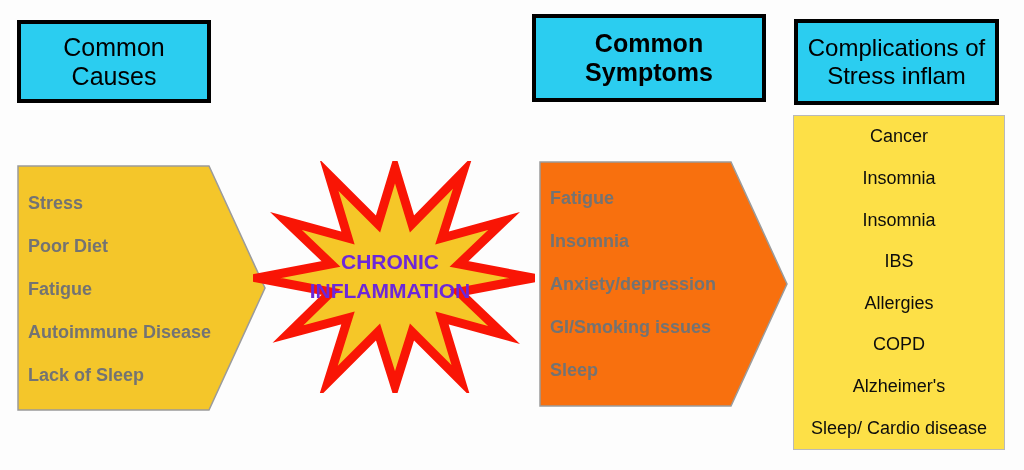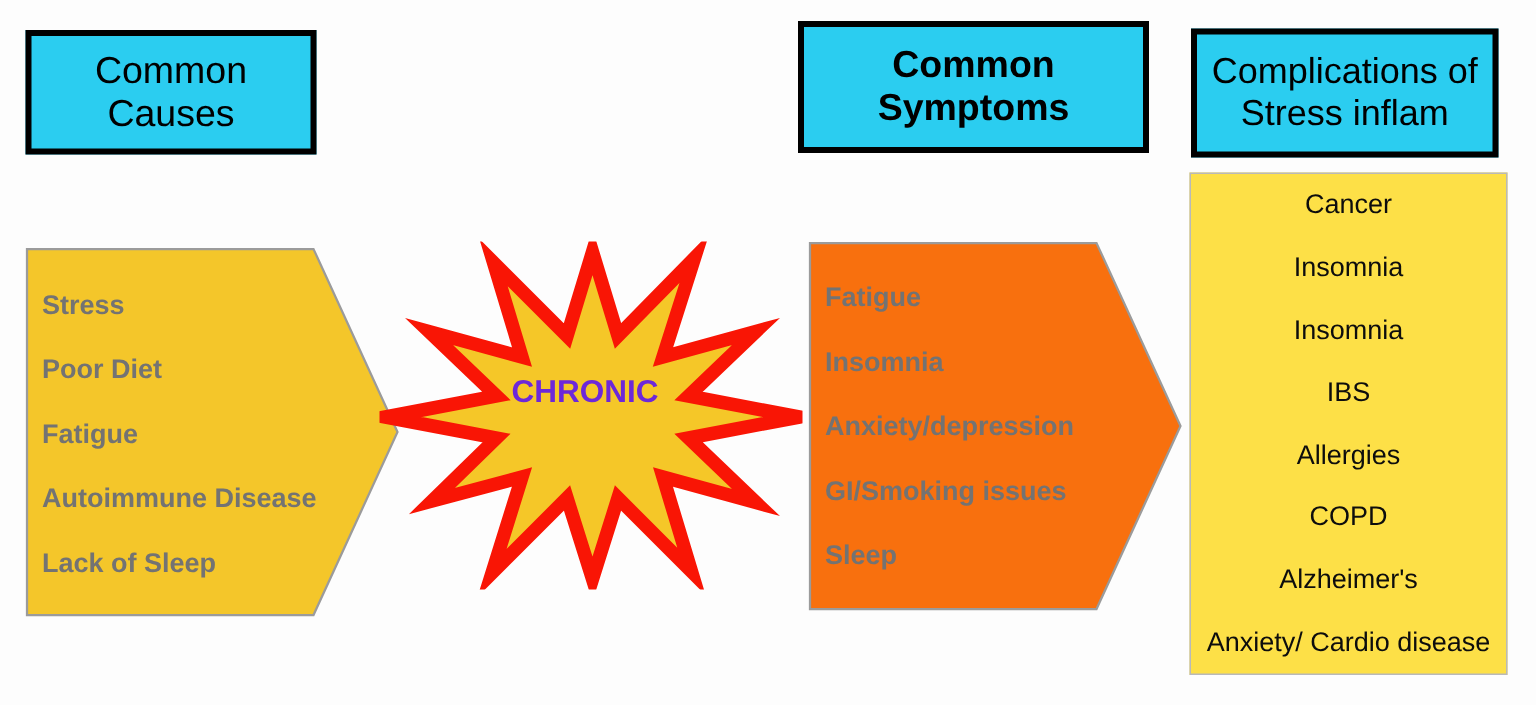--- a/index.html
+++ b/index.html
@@ -81,26 +81,27 @@
     <div class="item">GI/Smoking issues</div>
     <div class="item">Sleep</div>
   </div>
 
   <svg id="burst-svg" class="pent-svg" width="282" height="232" viewBox="0 0 282 232">
     <polygon points="280,117 206,131 251,174 189,157 208,220 159,171 142,225 125,171 75,221 95,157 35,173 78,131 4,117 78,103 33,60 95,77 76,14 125,63 142,7 159,63 210,11 189,77 251,60 206,103" stroke-width="9" stroke-miterlimit="30" fill="#f5c728" stroke="#f91505"></polygon>
   </svg>
 
   <div id="burst-label">
     <div>CHRONIC</div>
+    <div>INFLAMMATION</div>
   </div>
 
   <div id="complications-box">
     <div class="comp-item">Cancer</div>
     <div class="comp-item">Insomnia</div>
     <div class="comp-item">Insomnia</div>
     <div class="comp-item">IBS</div>
     <div class="comp-item">Allergies</div>
     <div class="comp-item">COPD</div>
     <div class="comp-item">Alzheimer's</div>
-    <div class="comp-item">Anxiety/ Cardio disease</div>
+    <div class="comp-item">Sleep/ Cardio disease</div>
   </div>
 
 </div>
 
 </body></html>

